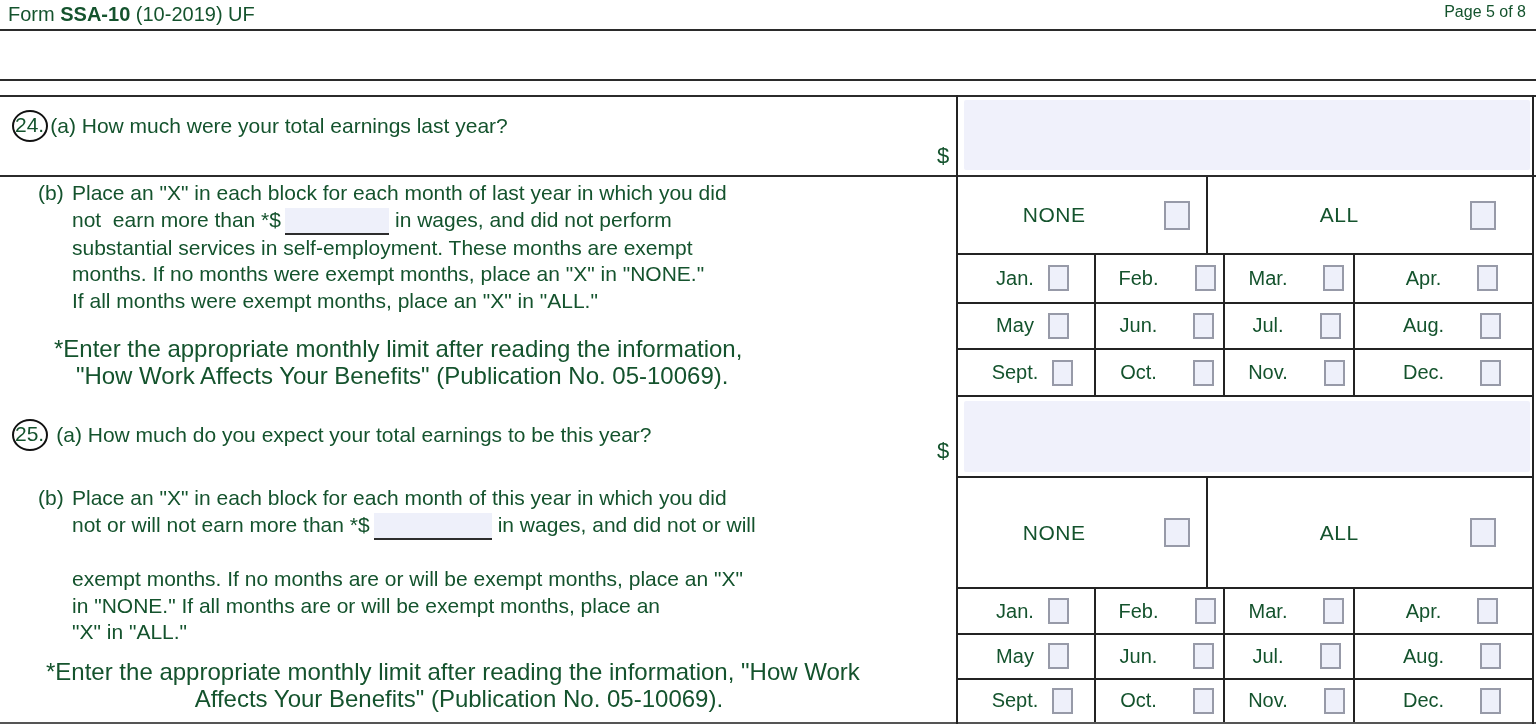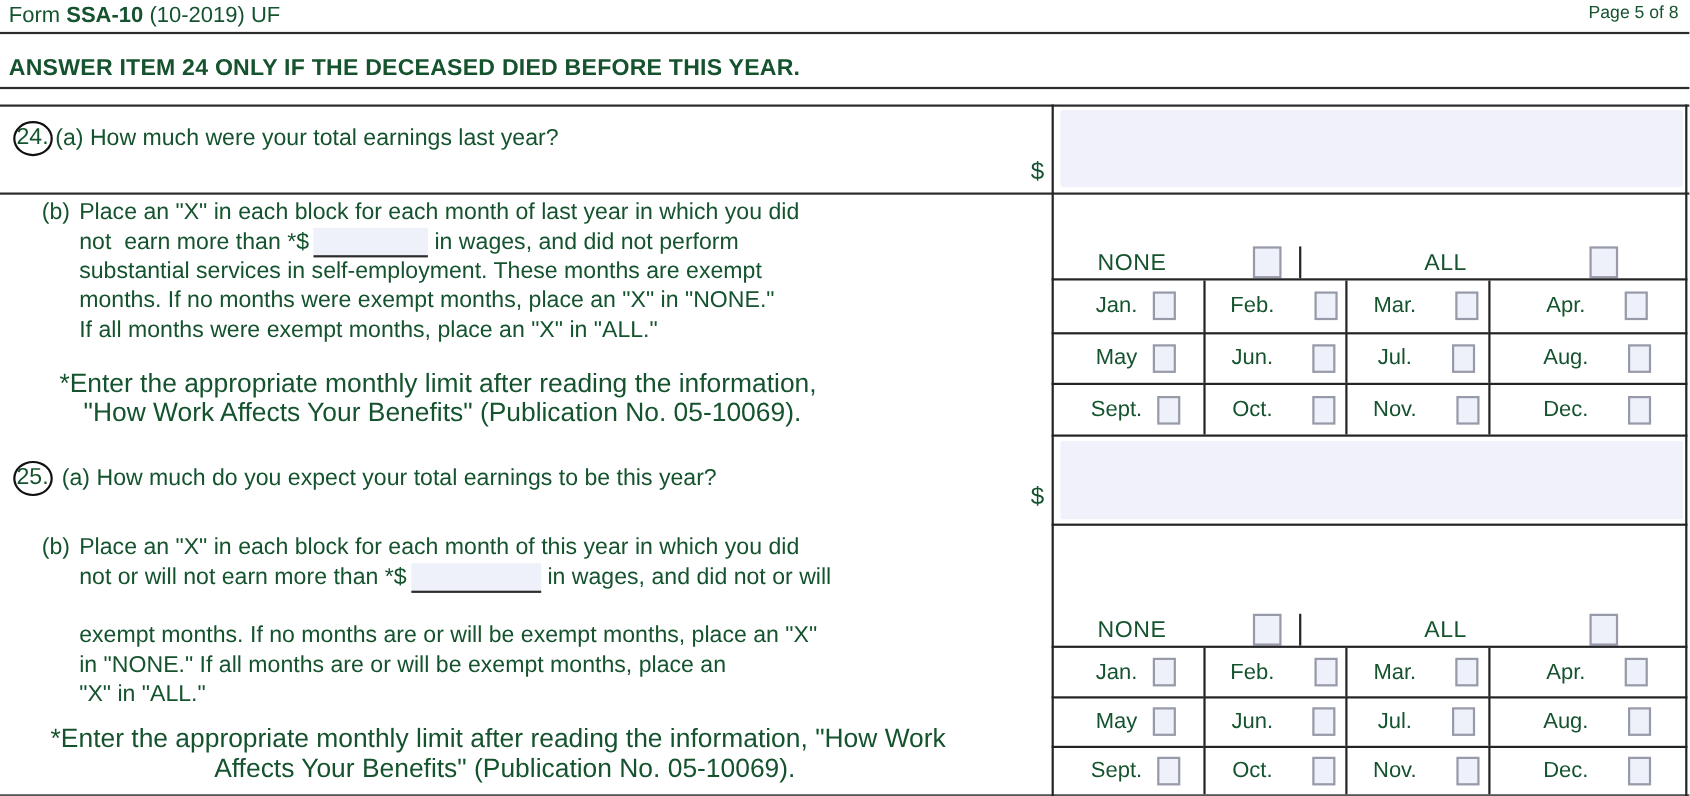--- a/index.html
+++ b/index.html
@@ -24,21 +24,21 @@
   .bblock { position:absolute; display:flex; font-size:21px; line-height:26.5px; }
   .blabel { width:34px; flex:none; }
   .bline { white-space:pre-wrap; }
   .inline-field {
     display:inline-block; width:104px; height:27px; background:#eef0fa;
     border-bottom:2px solid #2d2d2d; vertical-align:-8px; margin:0 6px 0 4px;
   }
   .footnote { position:absolute; font-size:24px; line-height:26.5px;text-align:center; }
   .dollar { position:absolute; font-size:22px; }
   .bigfield { position:absolute; background:#f0f1fb; border-radius:2px; }
-  .na-row { position:absolute; left:919px; width:568px; display:flex;align-items:flex-end; }
+  .na-row { position:absolute; left:944px; width:568px; display:flex; }
   .na-cell { display:flex; align-items:center; }
   .na-cell.all { border-left:2px solid #232323; }
   .na-label { flex:1; text-align:center; font-size:21px; letter-spacing:0.5px; }
   .cb { display:inline-block; background:#eef0fa; border:2px solid #979aa8; flex:none; }
   .na-cb { width:26px; height:29px; margin-right:16px; }
   .m-cb { width:21px; height:26px; }
   .mgrid {
     position:absolute; left:956px; width:578px;
     display:grid; grid-template-columns:138px 129px 130px 181px;
   }
@@ -52,21 +52,20 @@
 </style>
 </head>
 <body>
 
 <div class="page">
 
   <div class="hdr"><span>Form</span>&nbsp;<b>SSA-10</b>&nbsp;<span>(10-2019) UF</span></div>
   <div class="pagenum">Page 5 of 8</div>
   <div class="hline" style="top:29px;"></div>
 
-  <div class="instruction">ANSWER ITEM 24 ONLY IF THE DECEASED DIED BEFORE THIS YEAR.</div>
   <div class="hline" style="top:79px;"></div>
 
   <div class="hline" style="top:95px;"></div>
   <div class="hline" style="top:175px;"></div>
   <div class="hline" style="top:722px; background:#555;"></div>
   <div class="vline" style="left:956px; top:95px; height:629px;"></div>
   <div class="vline" style="left:1532px; top:95px; height:629px;"></div>
   <div class="vline" style="left:956px; top:476px; height:2px; width:578px;"></div>
 
   <div class="qrow" style="left:12px; top:110px;">

